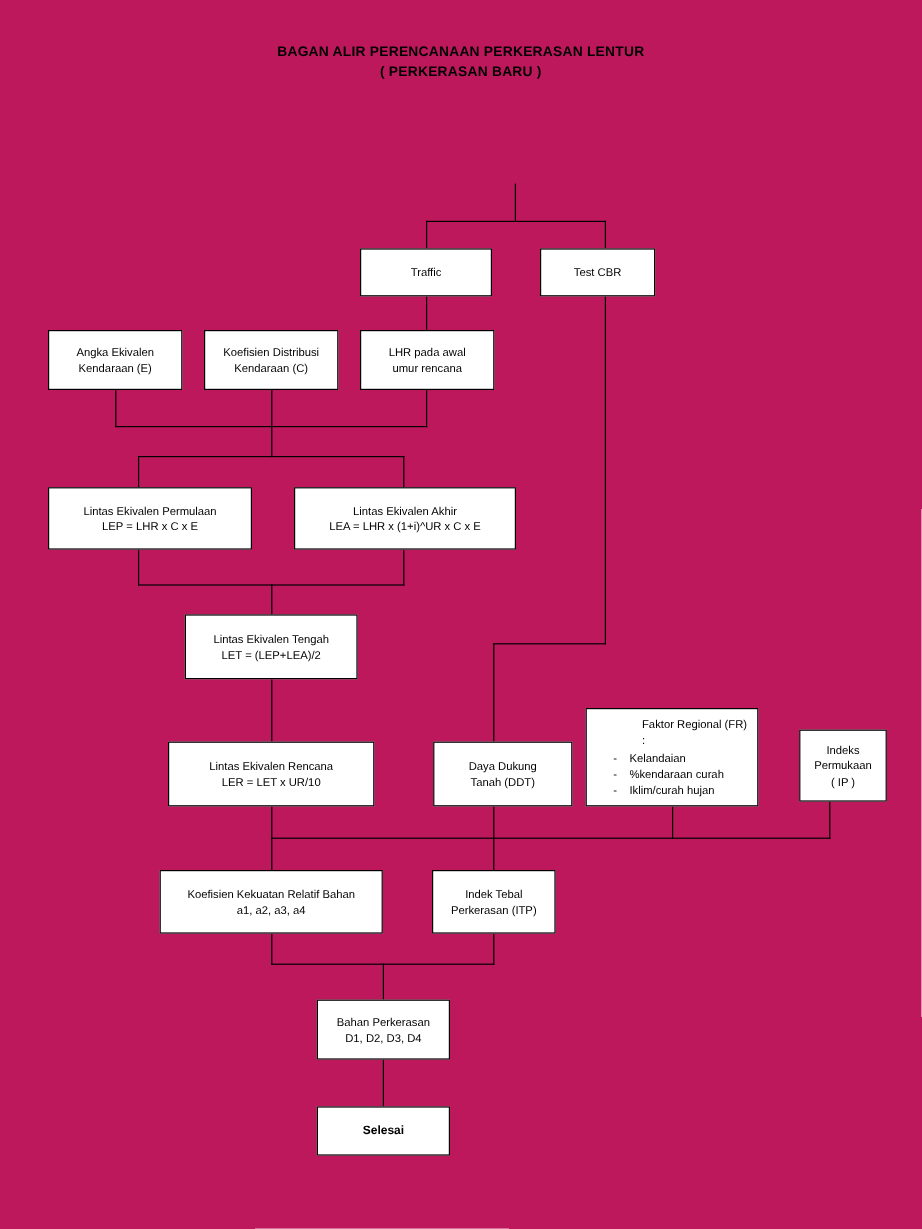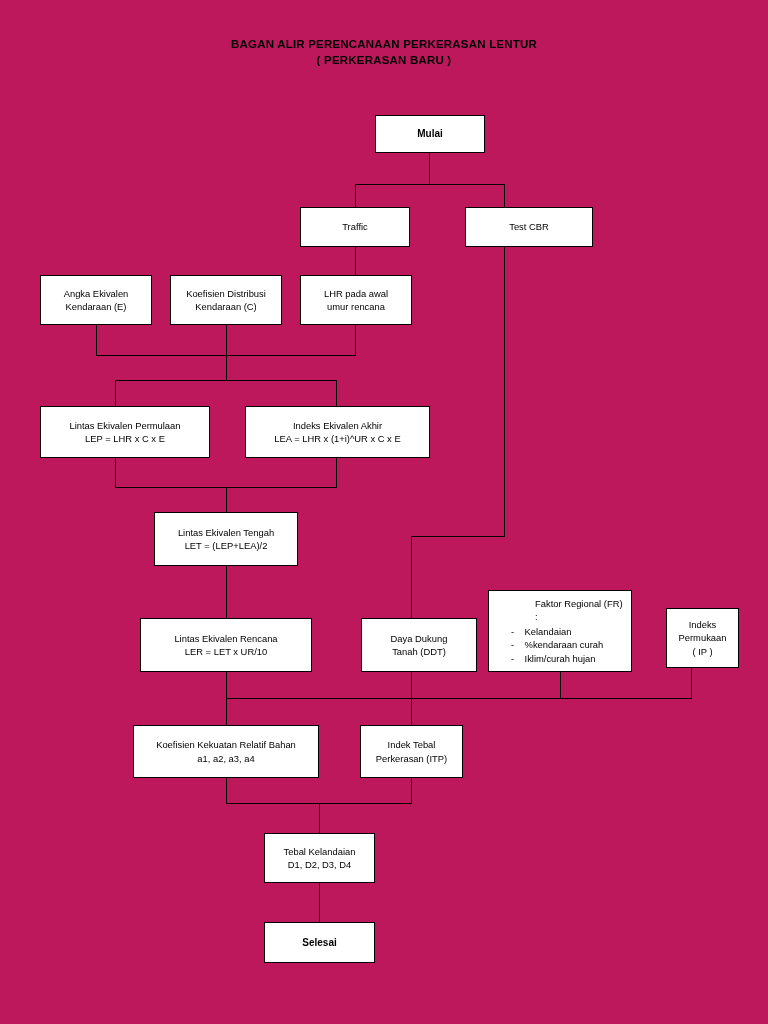--- a/index.html
+++ b/index.html
@@ -126,29 +126,26 @@
   <div class="vline" style="left:226px; top:698px; height:27px;"></div>
   <div class="vline" style="left:411px; top:698px; height:27px;"></div>
 
   <div class="vline" style="left:226px; top:778px; height:26px;"></div>
   <div class="vline" style="left:411px; top:778px; height:26px;"></div>
   <div class="hline" style="left:226px; top:803px; width:186px;"></div>
   <div class="vline" style="left:319px; top:803px; height:30px;"></div>
 
   <div class="vline" style="left:319px; top:883px; height:39px;"></div>
 
-  <div class="node bold" style="left:375px; top:115px; width:110px; height:38px;">
-    <span class="lines">Mulai</span>
-  </div>
 
   <div class="node" style="left:300px; top:207px; width:110px; height:40px;">
     <span class="lines">Traffic</span>
   </div>
 
-  <div class="node" style="left:465px; top:207px; width:128px; height:40px;text-align:center;">
+  <div class="node" style="left:450px; top:207px; width:96px; height:40px;text-align:center;">
     <span class="lines">Test CBR</span>
   </div>
 
   <div class="node" style="left:40px; top:275px; width:112px; height:50px;">
     <span class="lines">
       <span style="display:block;">Angka  Ekivalen</span>
       <span style="display:block;">Kendaraan (E)</span>
     </span>
   </div>
 
@@ -168,21 +165,21 @@
 
   <div class="node" style="left:40px; top:406px; width:170px; height:52px;">
     <span class="lines">
       <span style="display:block;">Lintas Ekivalen Permulaan</span>
       <span style="display:block;">LEP = LHR x  C x E</span>
     </span>
   </div>
 
   <div class="node" style="left:245px; top:406px; width:185px; height:52px;">
     <span class="lines">
-      <span style="display:block;">Indeks Ekivalen Akhir</span>
+      <span style="display:block;">Lintas Ekivalen Akhir</span>
       <span style="display:block;text-align:center;">LEA = LHR x  (1+i)^UR x C x E</span>
     </span>
   </div>
 
   <div class="node" style="left:154px; top:512px; width:144px; height:54px;">
     <span class="lines">
       <span style="display:block;">Lintas Ekivalen Tengah</span>
       <span style="display:block;">LET = (LEP+LEA)/2</span>
     </span>
   </div>
@@ -227,21 +224,21 @@
 
   <div class="node" style="left:360px; top:725px; width:103px; height:53px;">
     <span class="lines">
       <span style="display:block;">Indek Tebal</span>
       <span style="display:block;">Perkerasan (ITP)</span>
     </span>
   </div>
 
   <div class="node" style="left:264px; top:833px; width:111px; height:50px;">
     <span class="lines">
-      <span style="display:block;">Tebal Kelandaian</span>
+      <span style="display:block;">Bahan Perkerasan</span>
       <span style="display:block;">D1, D2, D3, D4</span>
     </span>
   </div>
 
   <div class="node bold" style="left:264px; top:922px; width:111px; height:41px;">
     <span class="lines">Selesai</span>
   </div>
 
 </div>
 

